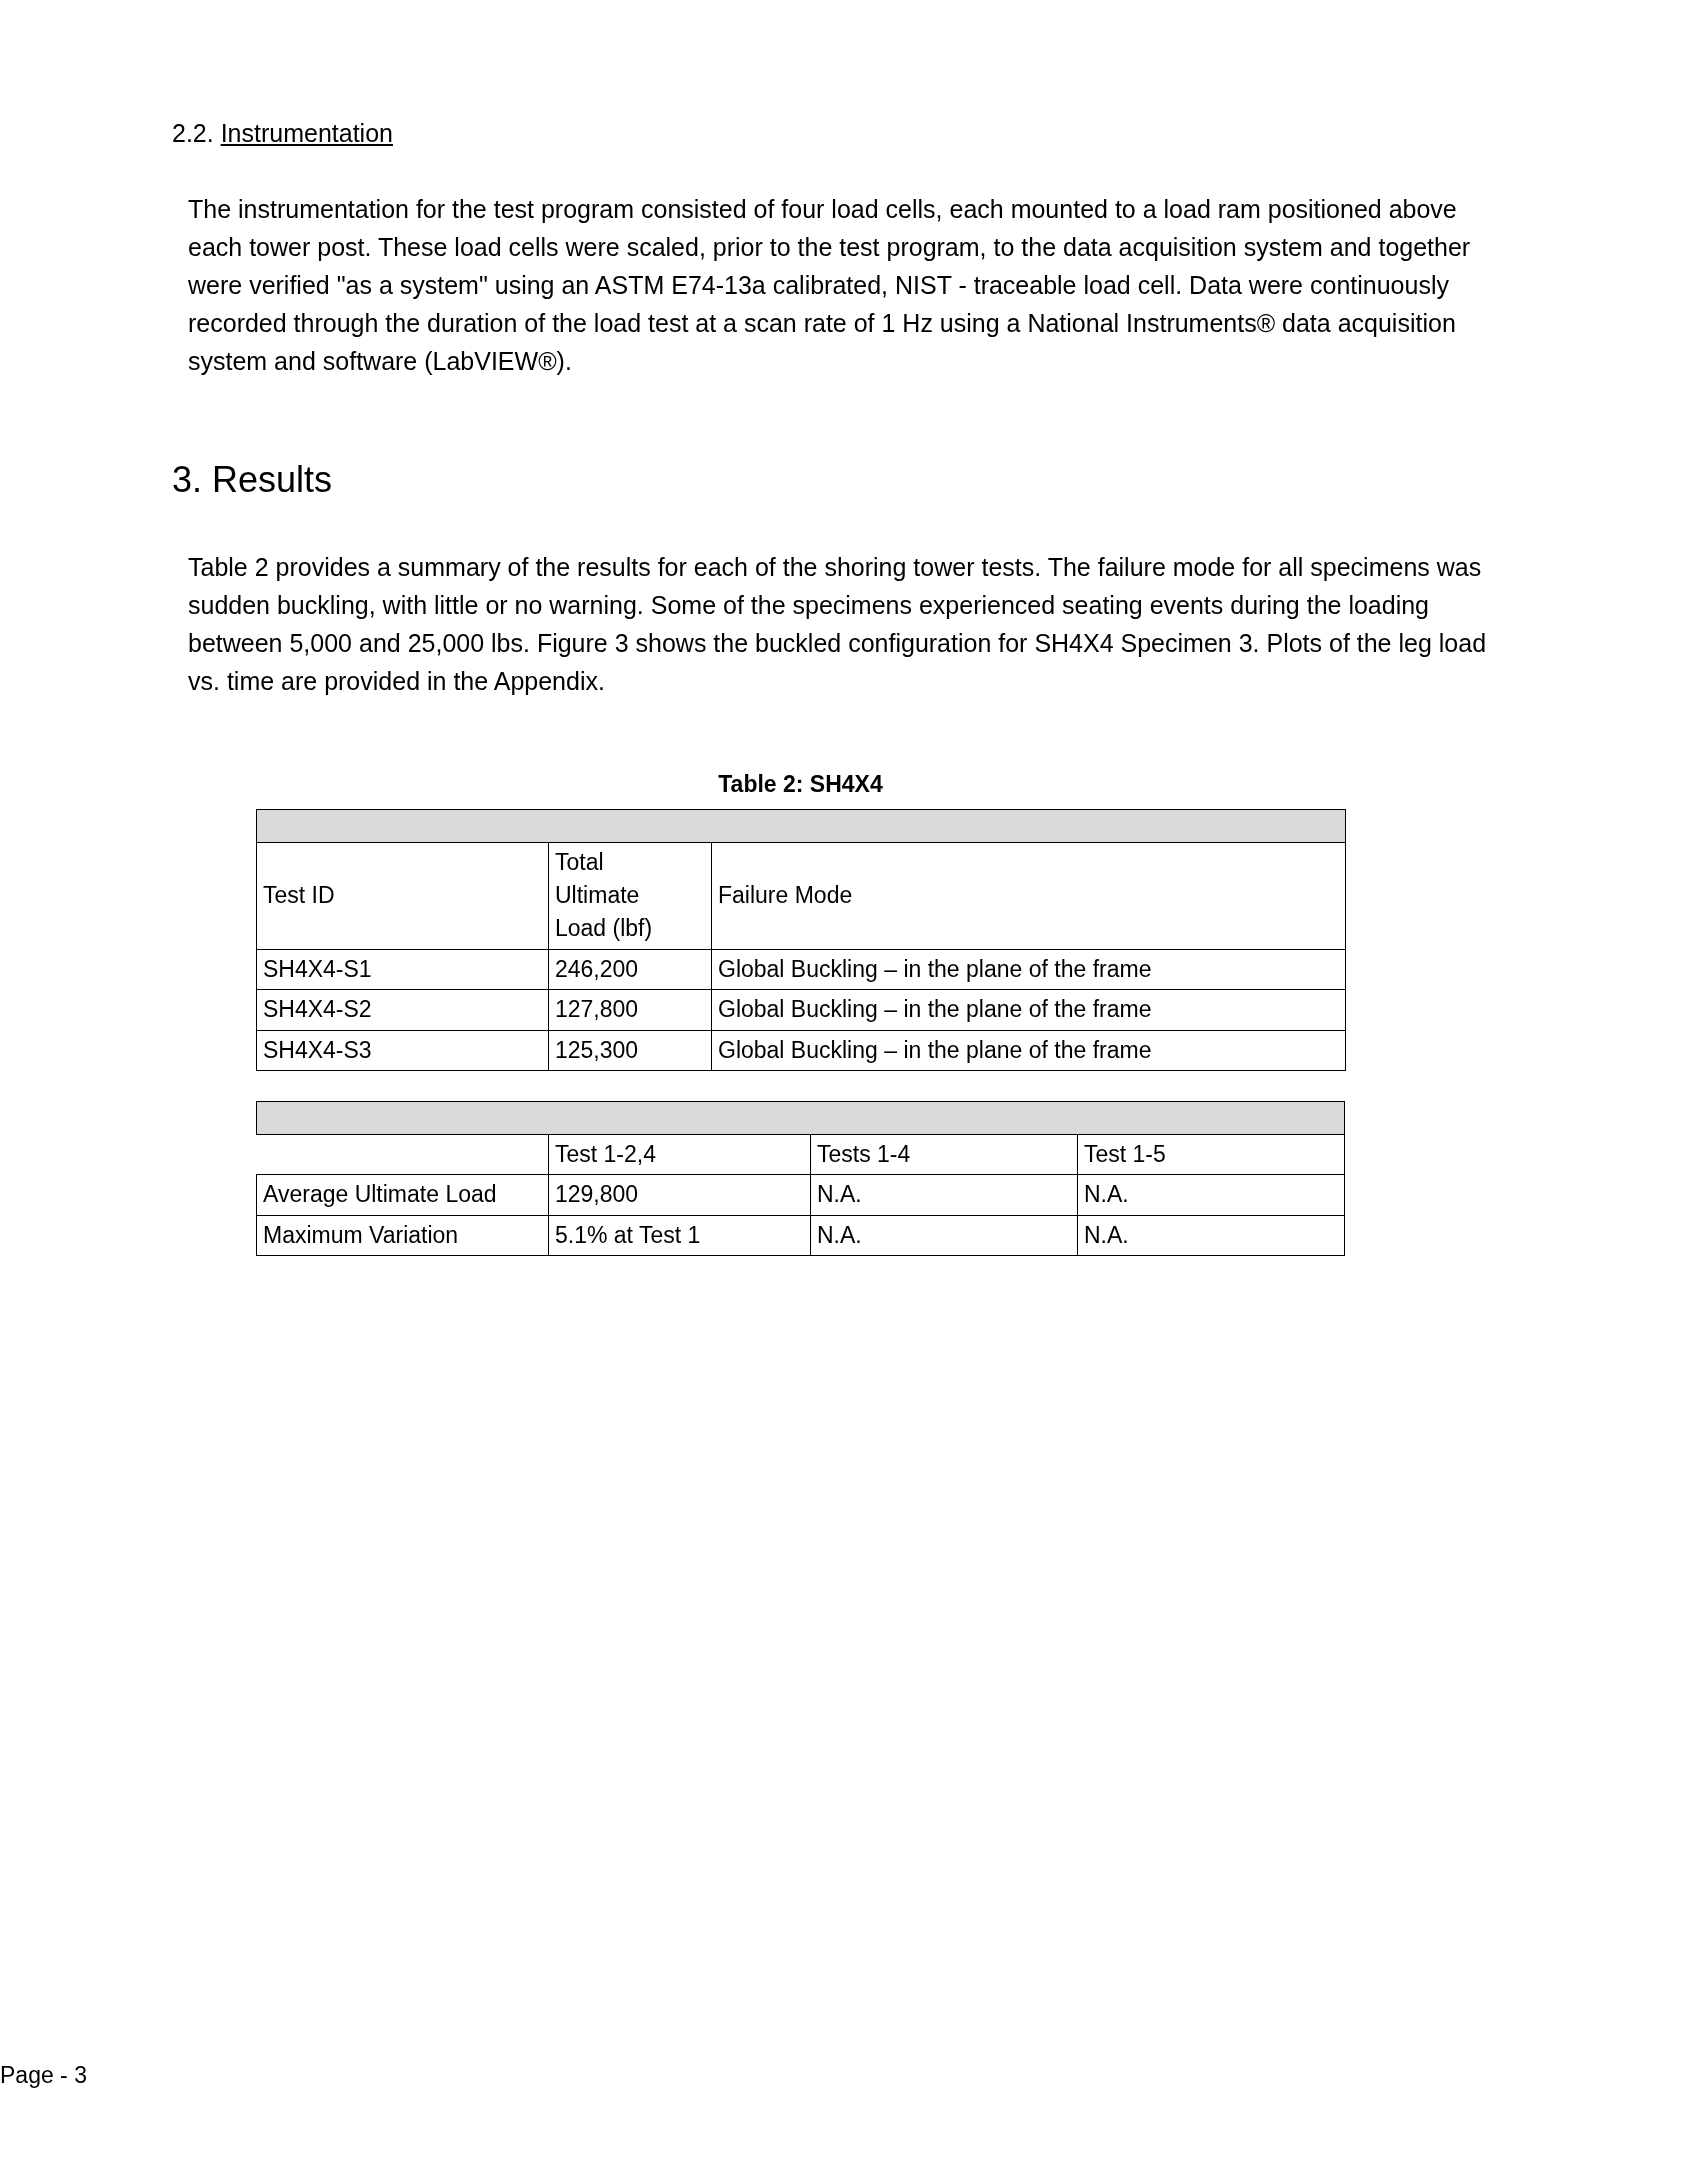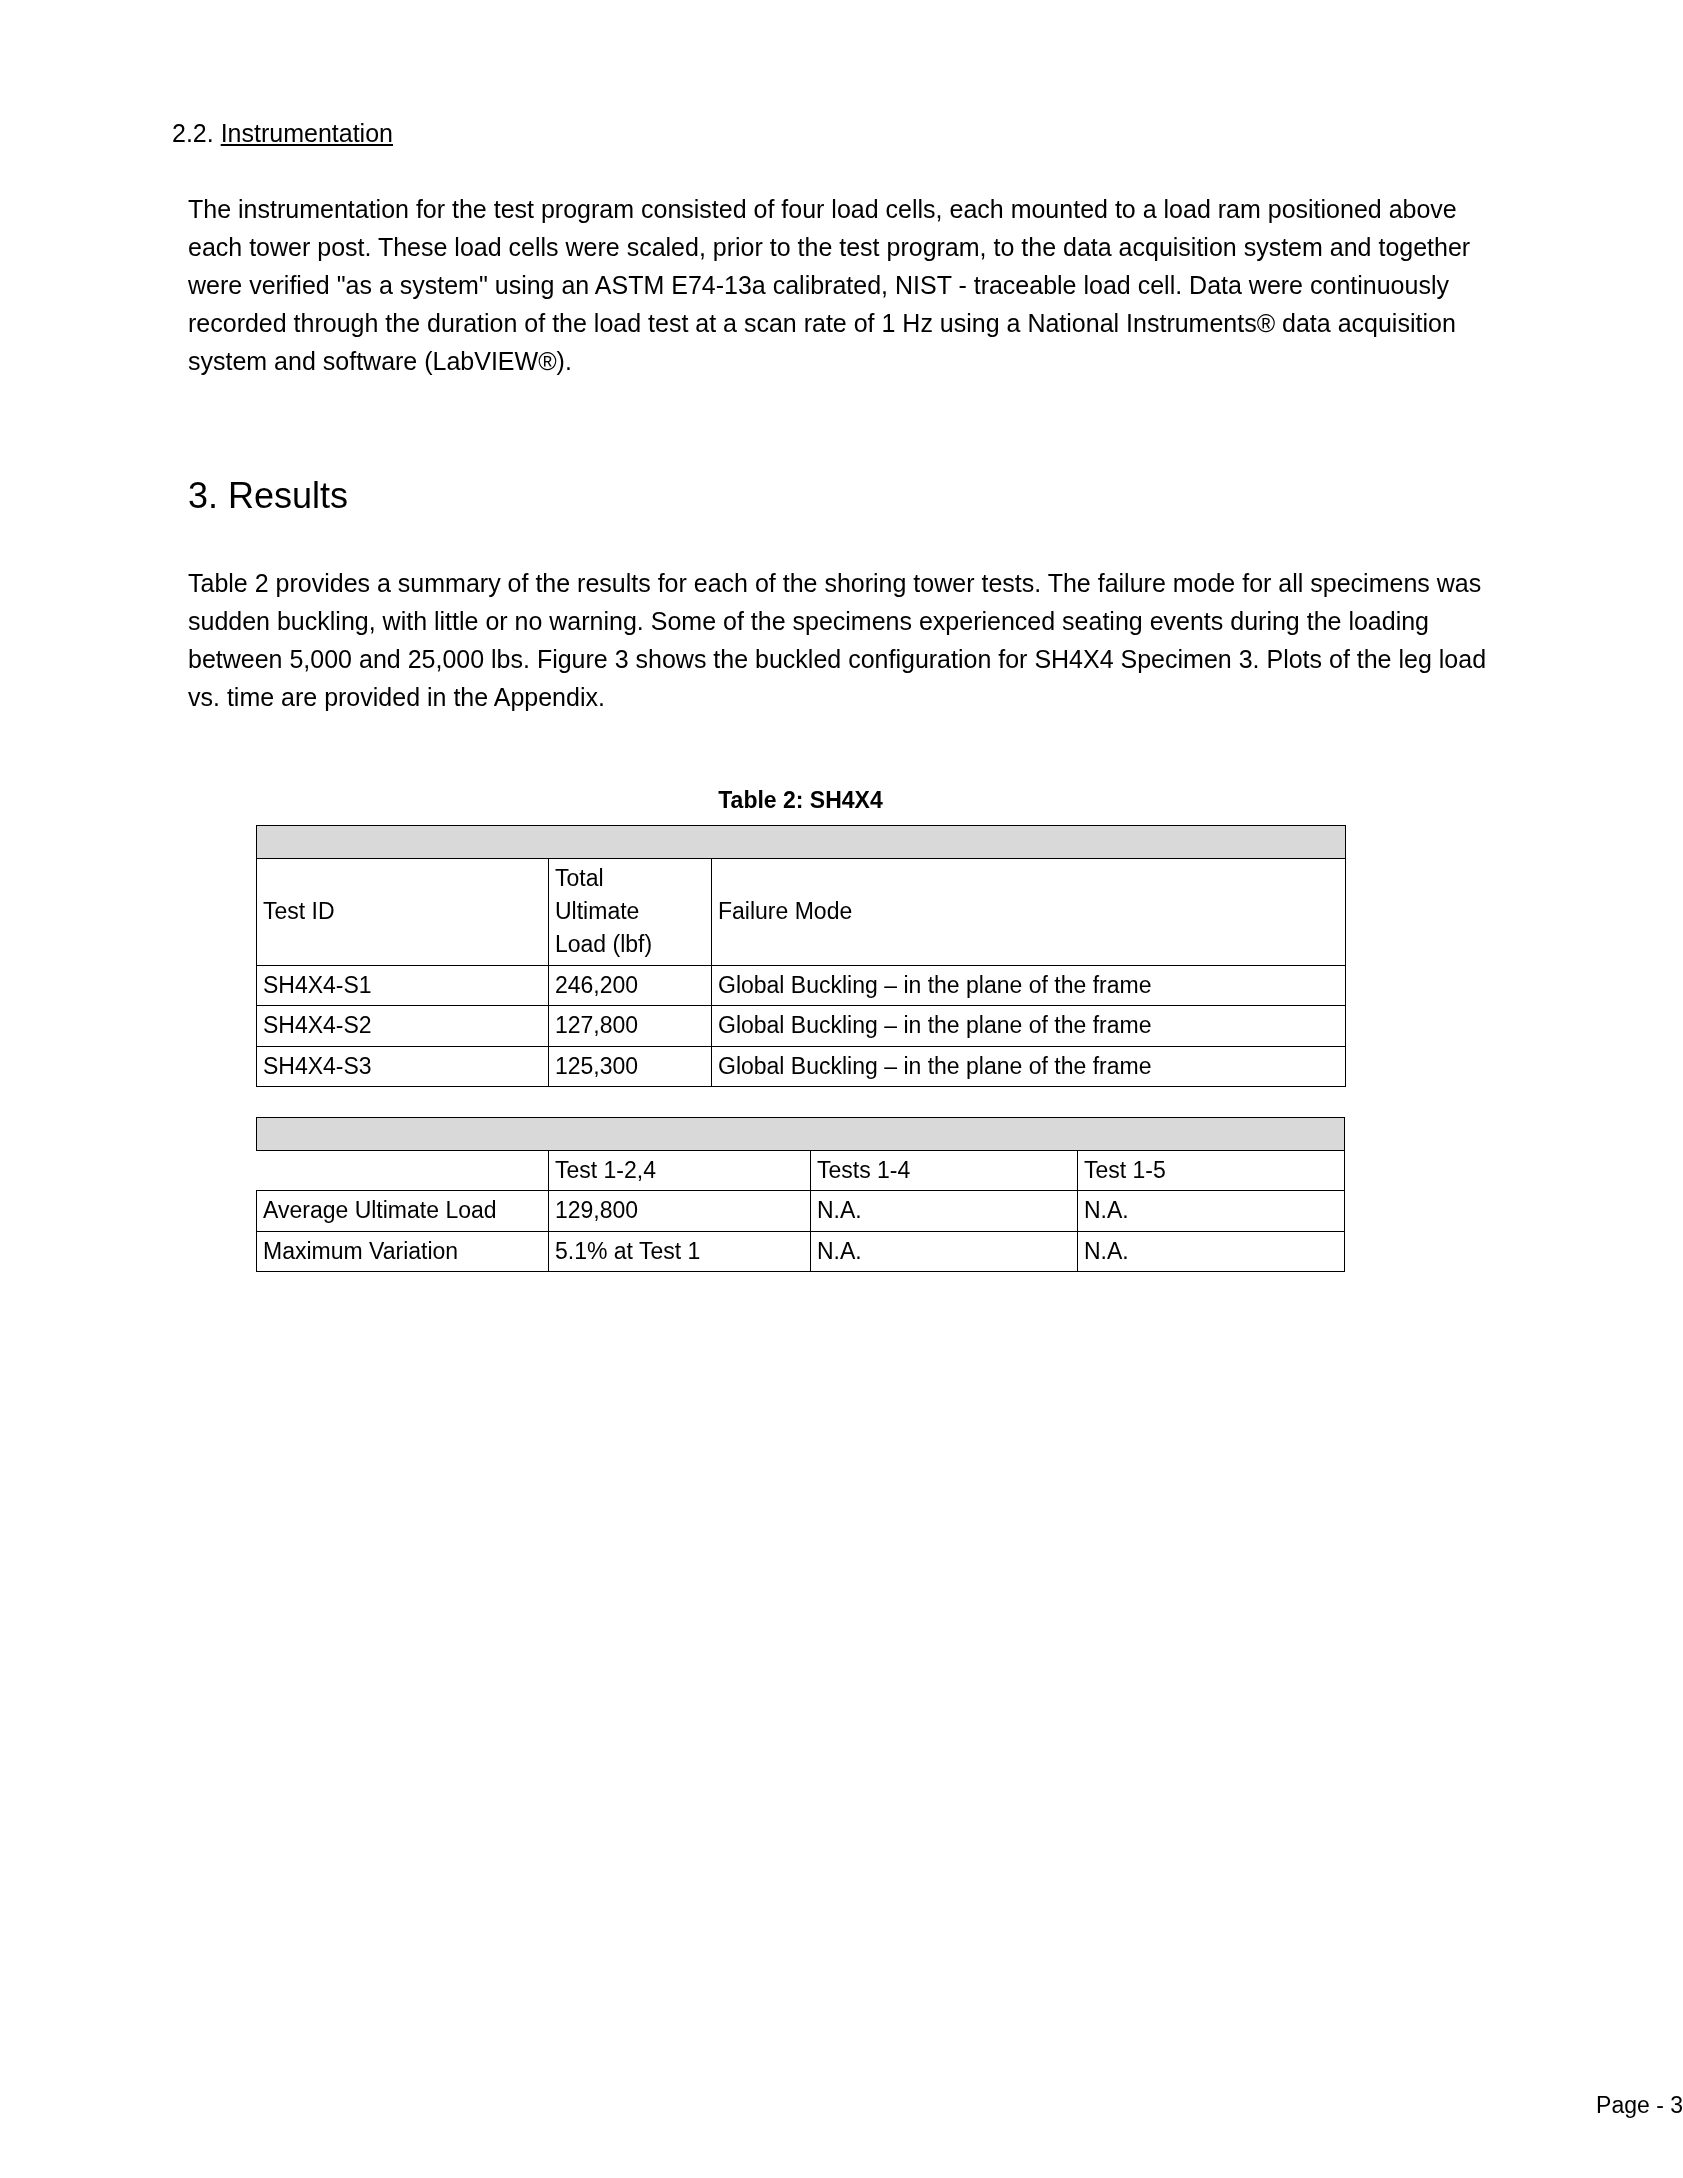--- a/index.html
+++ b/index.html
@@ -38,21 +38,21 @@
   }
   .sub-heading .num {
     text-decoration: none;
   }
   .sub-heading .label {
     text-decoration: underline;
   }
   .section-heading {
     font-size: 36px;
     font-weight: normal;
-    margin: 16px;
+    margin: 0;
     line-height: 1.3;
   }
 
   
   .para {
     font-size: 25px;
     line-height: 1.52;
     margin: 16px;
     text-align: left;
   }
@@ -113,23 +113,22 @@
   .spacer-between {
     height: 30px;
   }
 
   
   .footer {
     position: absolute;
     left: 0;
     top: 2062px;
     width: 1683px;
-    text-align: right;
+    text-align: left;
     font-size: 23px;
-    margin-top: 30px;
   }
 </style>
 </head>
 <body>
 
 <div class="page">
   <div class="content">
 
     <div class="sub-heading">
       <span class="num">2.2.</span>

